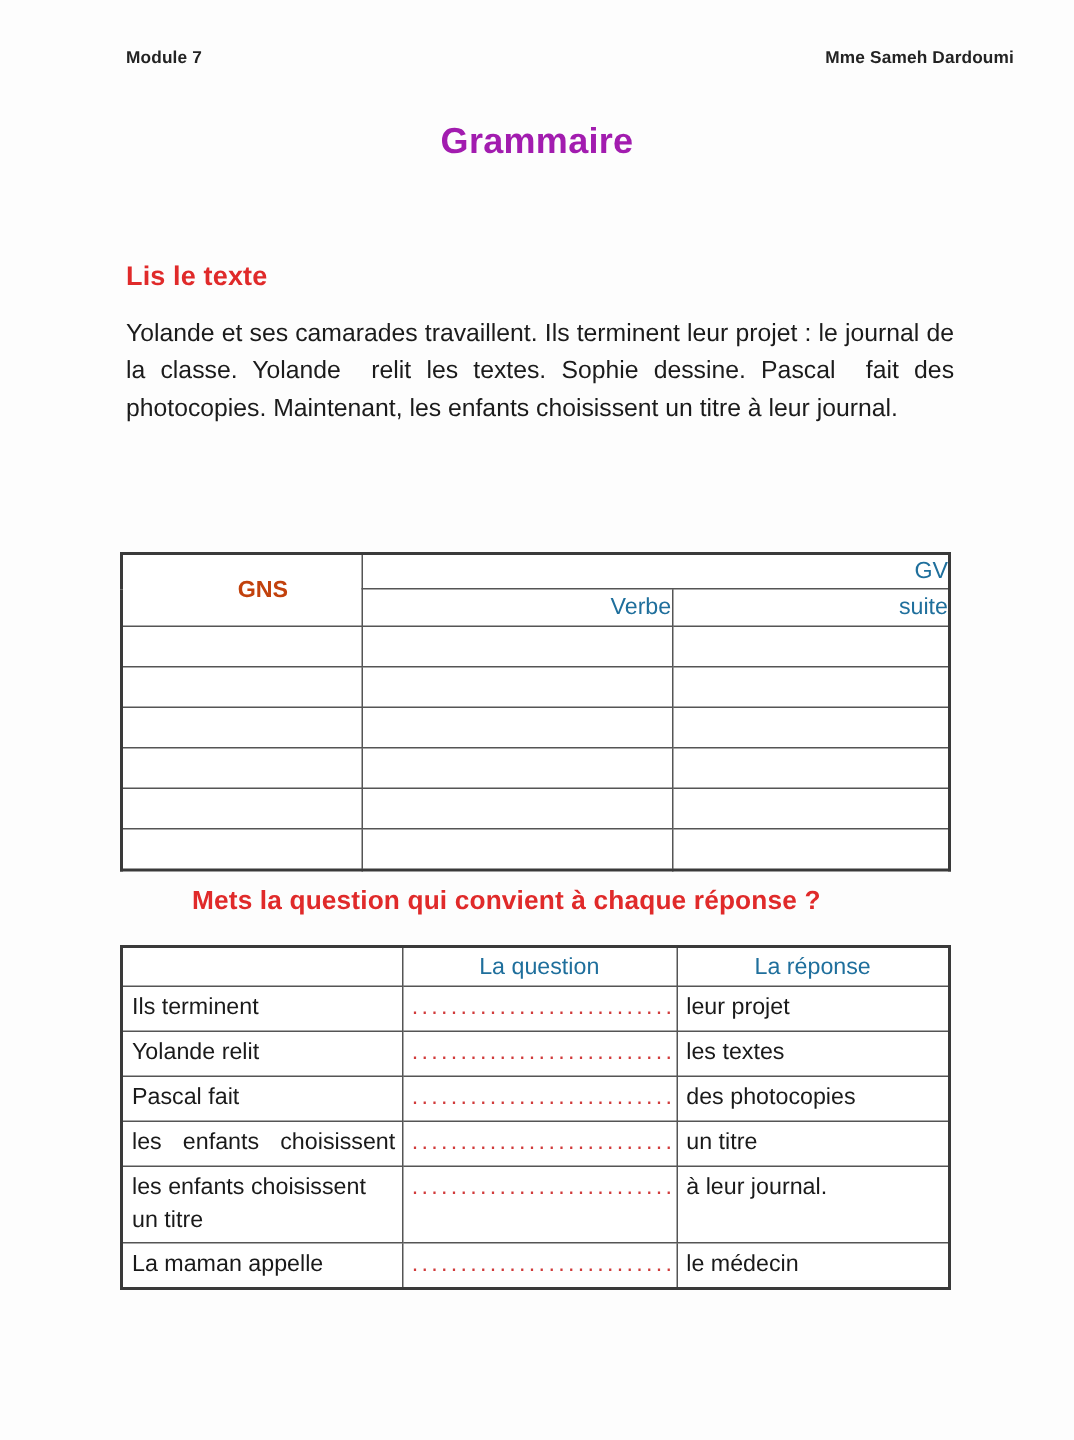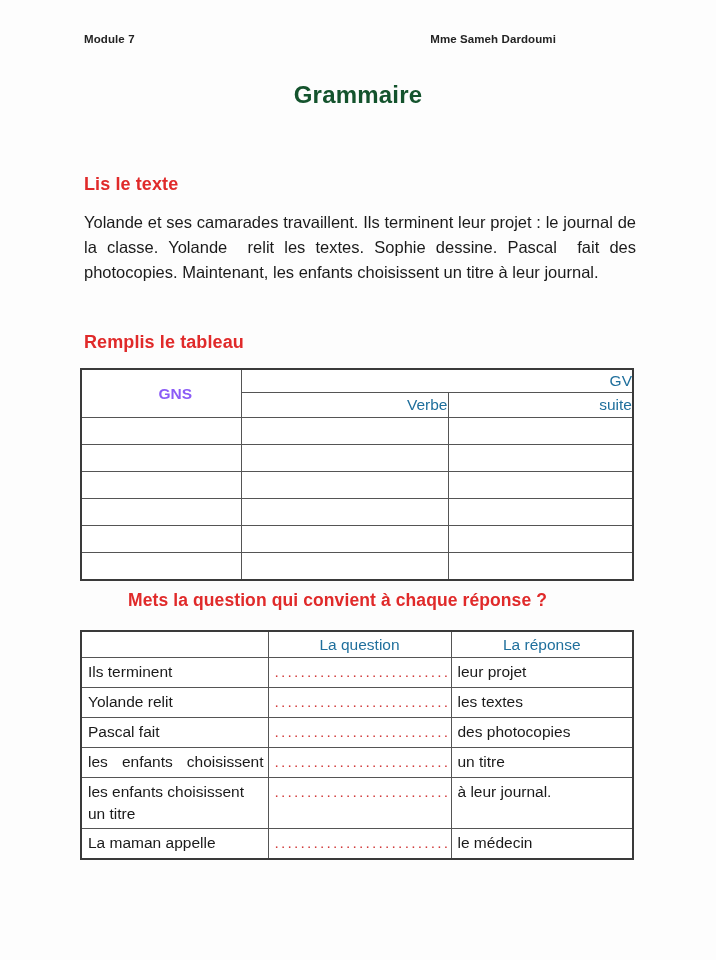--- a/index.html
+++ b/index.html
@@ -22,40 +22,40 @@
     width: 716px;
     height: 960px;
     background: #fdfdfd;
   }
 
   
   .doc-header {
     position: absolute;
     left: 84px;
     top: 33px;
-    width: 472px;
+    width: 592px;
     display: flex;
     justify-content: space-between;
     align-items: center;
     font-size: 11.5px;
     font-weight: bold;
     color: #232323;
     letter-spacing: 0.1px;
   }
 
   
   .title-grammaire {
     position: absolute;
     left: 0;
     top: 81px;
     width: 716px;
     text-align: center;
     font-size: 24px;
     font-weight: 600;
-    color: #14532d;
+    color: #a21caf;
     letter-spacing: 0.2px;
   }
   .title-main {
     position: absolute;
     left: 0;
     top: 123px;
     width: 716px;
     text-align: center;
     font-size: 24px;
     font-weight: bold;
@@ -117,21 +117,21 @@
     width: 552px;
     border: 2px solid #3a3a3a;
   }
   #table-gns td {
     height: 26px;
     text-align: right;
   }
   #table-gns .gns-cell {
     height: 46px;
     vertical-align: middle;
-    color: #8b5cf6;
+    color: #c2410c;
     font-weight: bold;
     text-align: center;
     font-size: 15.5px;
     padding-left: 28px;
   }
   #table-gns .gv-cell {
     height: 22px;
     vertical-align: middle;
   }
   #table-gns .sub-cell {
@@ -194,21 +194,20 @@
     <span>Module 7</span>
     <span>Mme Sameh Dardoumi</span>
   </div>
 
   <div class="title-grammaire">Grammaire</div>
 
   <div class="section-heading" id="heading-lis">Lis le texte</div>
 
   <div class="reading-text">Yolande et ses camarades travaillent. Ils terminent leur projet : le journal de la classe. Yolande  relit les textes. Sophie dessine. Pascal  fait des photocopies. Maintenant, les enfants choisissent un titre à leur journal.</div>
 
-  <div class="section-heading" id="heading-remplis">Remplis le tableau</div>
 
   <table class="sheet" id="table-gns">
     <colgroup>
       <col style="width:160px">
       <col style="width:207px">
       <col style="width:185px">
     </colgroup>
     <tbody>
       <tr>
         <td class="gns-cell" rowspan="2">GNS</td>

